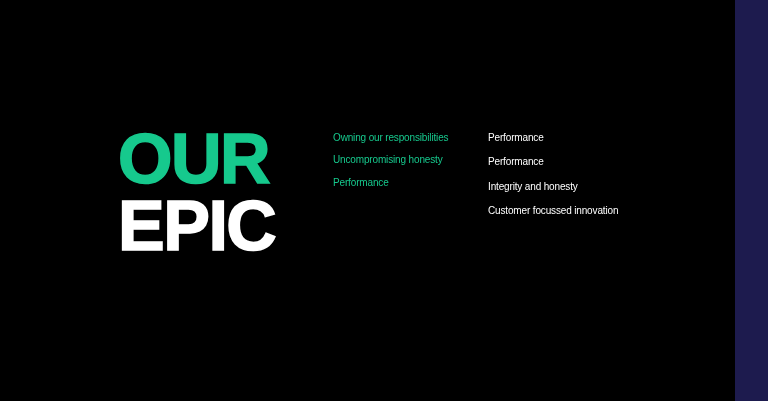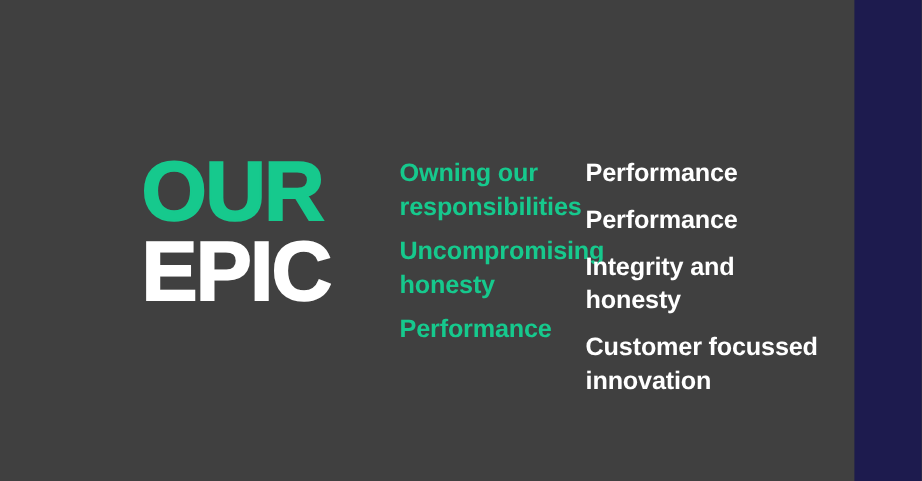--- a/index.html
+++ b/index.html
@@ -9,24 +9,23 @@
   }
   body {
     width: 768px;
     height: 401px;
     overflow: hidden;
     font-family: "Liberation Sans", sans-serif;
     background: #1d1b4e;
   }
   .stage {
     position: relative;
-    width: 676px;
+    width: 735px;
     height: 401px;
-    background: #404040;
-    padding-left: 36px;
+    background: #000000;
   }
 
   
   .wordmark {
     position: absolute;
     left: 118px;
     top: 126px;
     width: 200px;
     user-select: none;
   }
@@ -62,22 +61,22 @@
     flex-direction: column;
   }
   .value-column.left-col {
     width: 133px;
   }
   .value-column.right-col {
     width: 200px;
   }
   .value-item {
     font-family: "Liberation Sans", sans-serif;
-    font-weight: 700;
-    font-size: 21px;
+    font-weight: 400;
+    font-size: 10px;
     line-height: 1.33;
     letter-spacing: -0.15px;
     margin-bottom: 9px;
   }
   .value-item:last-child {
     margin-bottom: 0;
   }
   .value-column.left-col .value-item {
     color: #16c98d;
   }

